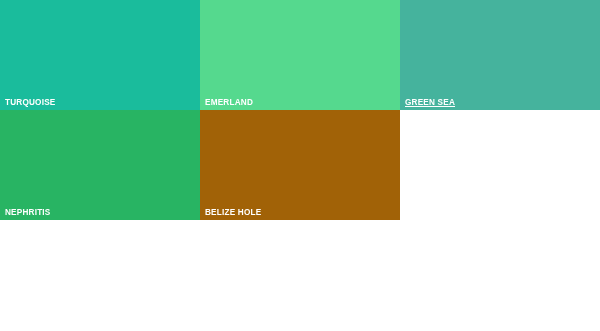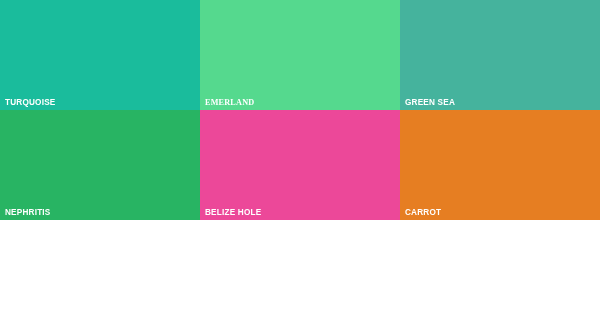--- a/index.html
+++ b/index.html
@@ -41,35 +41,32 @@
 </head>
 <body>
 
 <div class="palette-grid">
 
   <div class="swatch" style="background-color: rgb(26, 188, 156);">
     <span class="swatch-label" style="color: rgb(255, 255, 255);">TURQUOISE</span>
   </div>
 
   <div class="swatch" style="background-color: rgb(85, 217, 142);">
-    <span class="swatch-label" style="color: rgb(255, 255, 255); font-family: Liberation Serif, serif;">EMERLAND</span>
+    <span class="swatch-label" style="color: rgb(255, 255, 255);">EMERLAND</span>
   </div>
 
 
   <div class="swatch" style="background-color: rgb(69, 179, 157);">
-    <span class="swatch-label" style="color: rgb(255, 255, 255);">GREEN SEA</span>
+    <span class="swatch-label" style="color: rgb(255, 255, 255); text-decoration: underline;">GREEN SEA</span>
   </div>
 
   <div class="swatch" style="background-color: rgb(40, 180, 99); text-align: center;">
     <span class="swatch-label" style="color: rgb(255, 255, 255);">NEPHRITIS</span>
   </div>
 
-  <div class="swatch" style="background-color: #ec4899; padding-left: 17px;">
+  <div class="swatch" style="background-color: #a16207; padding-left: 17px;">
     <span class="swatch-label" style="color: rgb(255, 255, 255);">BELIZE HOLE</span>
   </div>
 
 
-  <div class="swatch" style="background-color: rgb(230, 126, 34);">
-    <span class="swatch-label" style="color: rgb(255, 255, 255);">CARROT</span>
-  </div>
 
 
 </div>
 
 </body></html>

